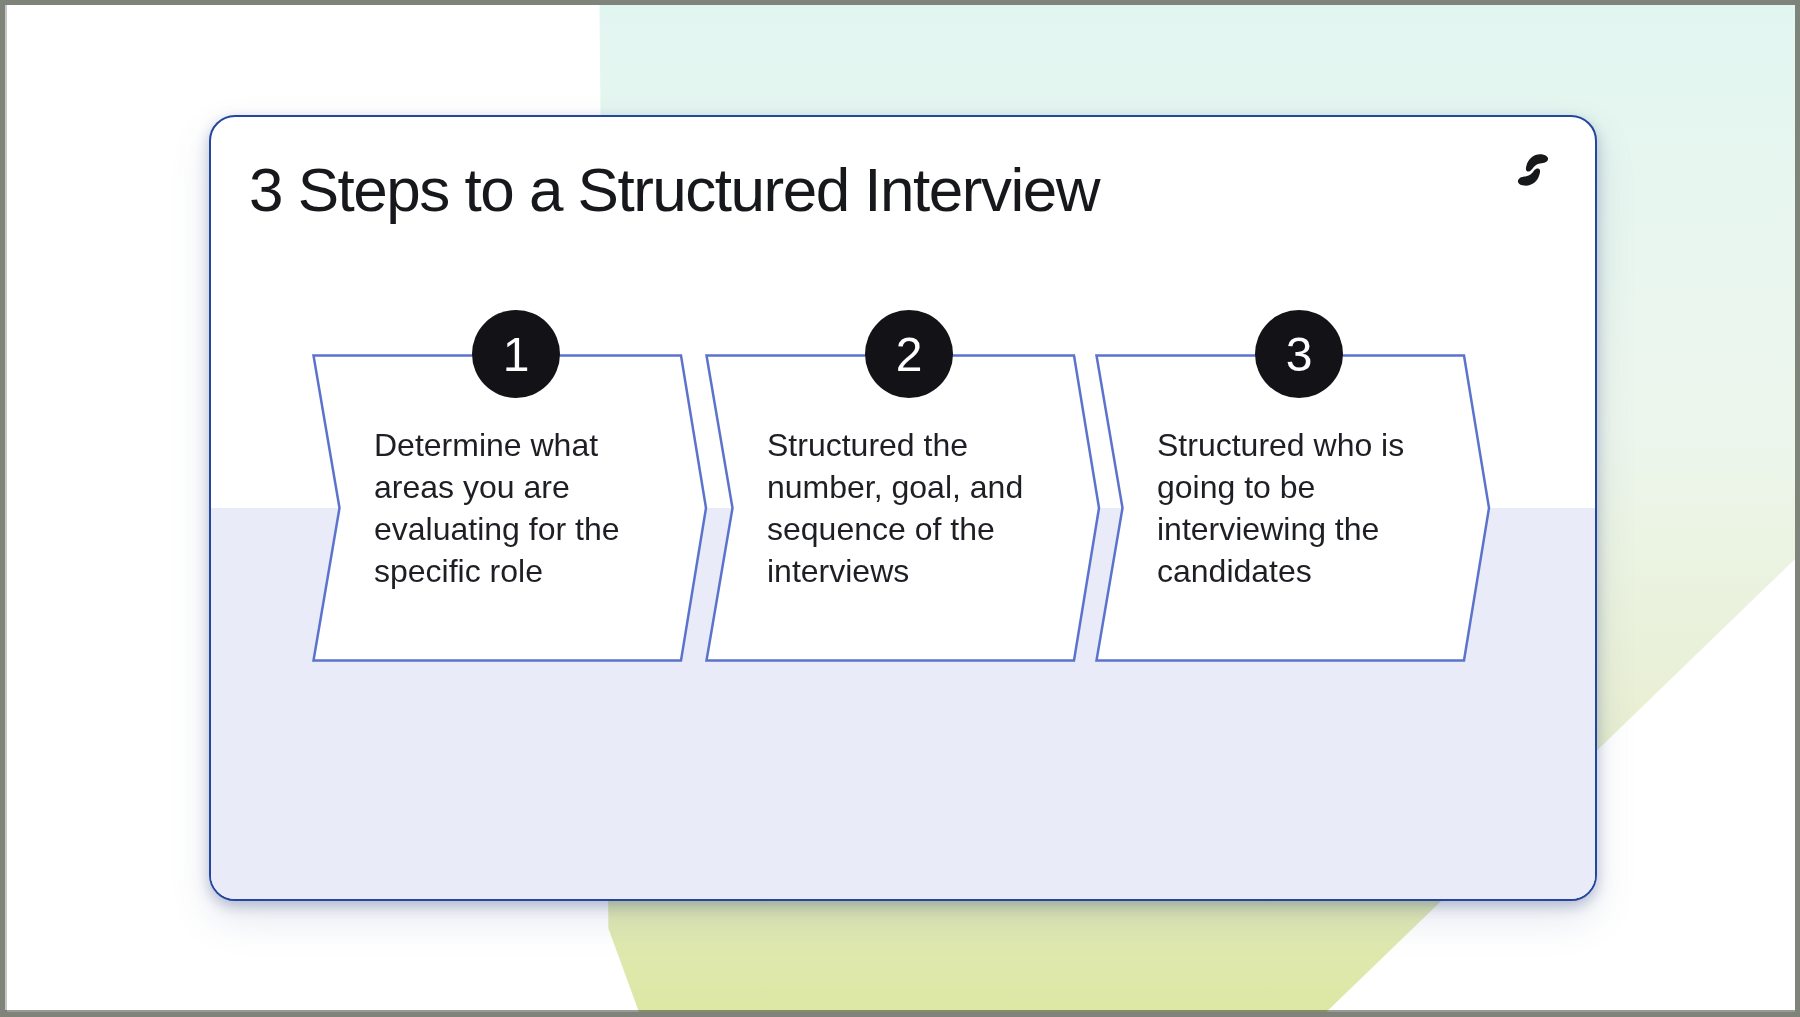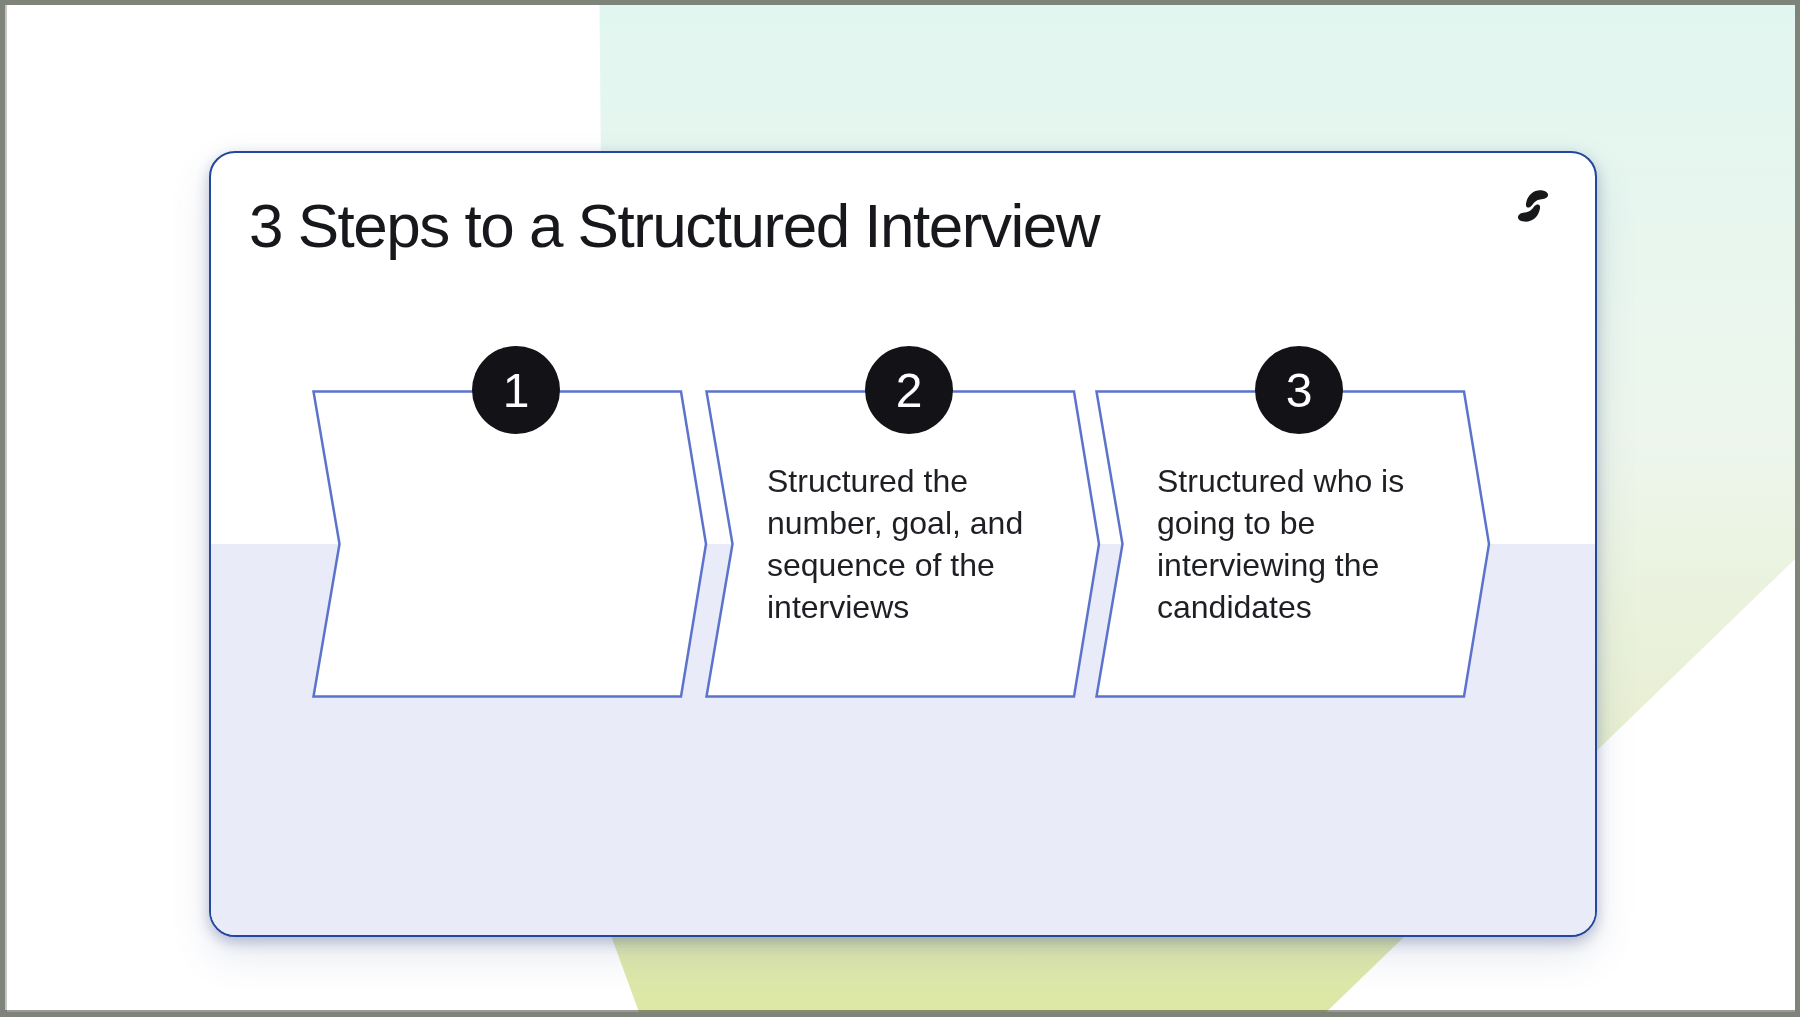--- a/index.html
+++ b/index.html
@@ -38,21 +38,20 @@
   }
   .slide-card{
     position:absolute;
     left:209px;top:115px;width:1384px;height:782px;
     background:#ffffff;
     border:2.5px solid var(--card-border);
     border-radius:26px;
     box-shadow:0 5px 14px rgba(25,45,110,.28), 0 18px 40px rgba(70,90,150,.14);
     overflow:hidden;
     z-index:10;
-    margin-top:36px;
   }
   .footer-band{
     position:absolute;left:0;right:0;top:391px;bottom:0;
     background:var(--footer-band);
   }
   .slide-title{
     position:absolute;left:38px;top:36px;
     font-size:62px;line-height:74px;
     letter-spacing:-1.5px;
     font-weight:500;
@@ -117,20 +116,21 @@
       </g>
     </svg>
 
     <div class="chevron chevron-1">
       <svg class="shape" viewBox="0 0 396 308" preserveAspectRatio="none">
         <polygon points="1.5,1.5 369,1.5 394,154 369,306.5 1.5,306.5 27.5,154"></polygon>
       </svg>
       <div class="step-badge">
         <span>1</span>
       </div>
+      <div class="step-text">Determine what areas you are evaluating for the specific role</div>
     </div>
 
     <div class="chevron chevron-2">
       <svg class="shape" viewBox="0 0 396 308" preserveAspectRatio="none">
         <polygon points="1.5,1.5 369,1.5 394,154 369,306.5 1.5,306.5 27.5,154"></polygon>
       </svg>
       <div class="step-badge">
         <span>2</span>
       </div>
       <div class="step-text">Structured the number, goal, and sequence of the interviews</div>

